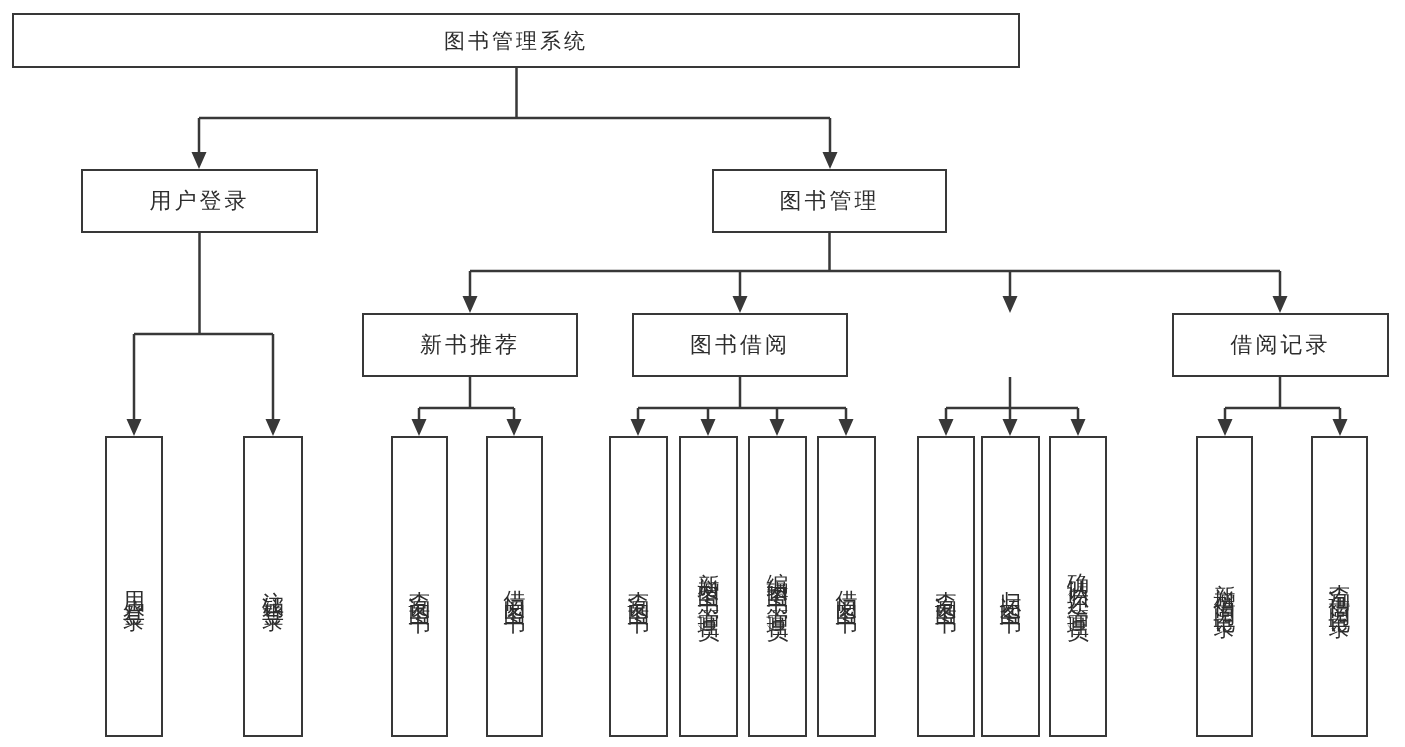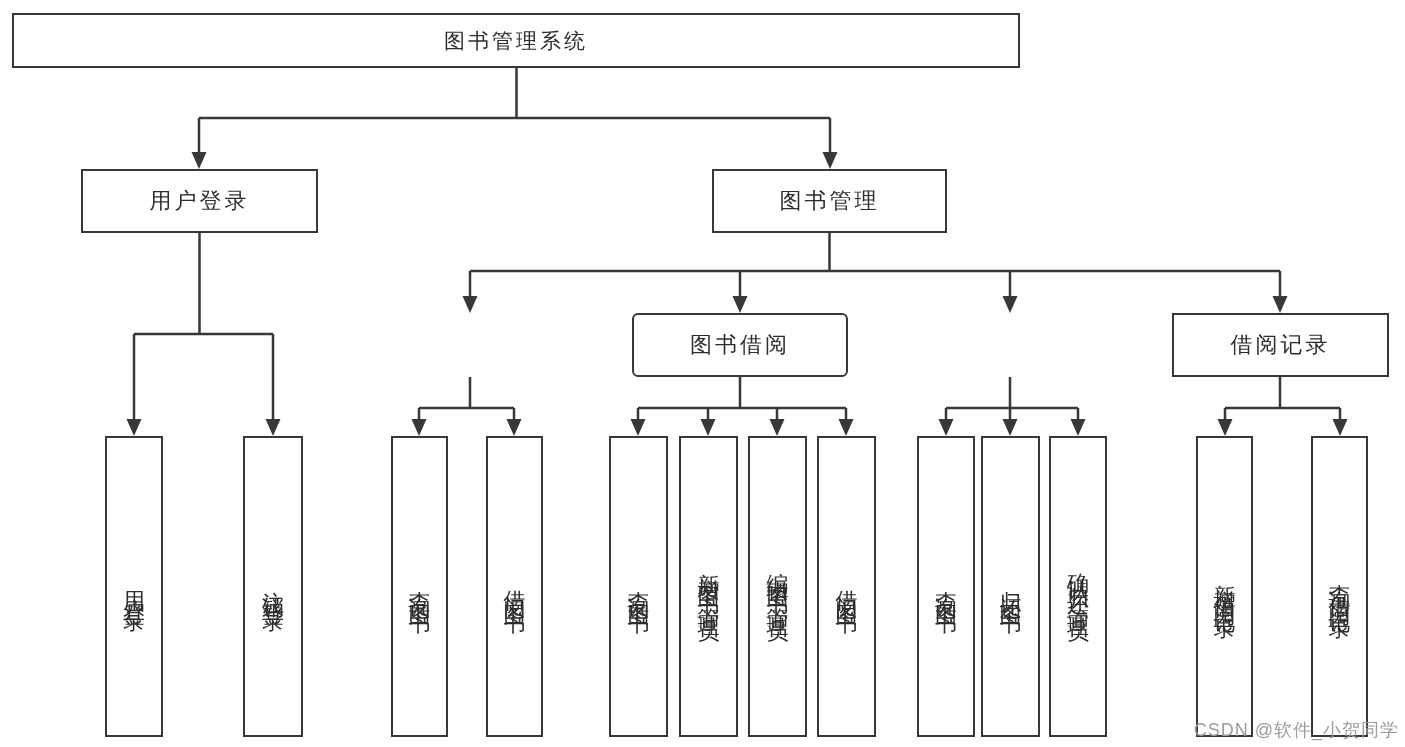--- a/index.html
+++ b/index.html
@@ -51,21 +51,22 @@
              M946 436 l-7.5 -17 h15 Z  M1010 436 l-7.5 -17 h15 Z
              M1078 436 l-7.5 -17 h15 Z M1225 436 l-7.5 -17 h15 Z
              M1340 436 l-7.5 -17 h15 Z"></path>
   </svg>
 
   <div class="box root" style="left:12px;top:13px;width:1008px;height:55px;">图书管理系统</div>
 
   <div class="box" style="left:81px;top:169px;width:237px;height:64px;">用户登录</div>
   <div class="box" style="left:712px;top:169px;width:235px;height:64px;text-align:center;">图书管理</div>
 
-  <div class="box" style="left:632px;top:313px;width:216px;height:64px;border-radius:6px;">图书借阅</div>
+  <div class="box" style="left:362px;top:313px;width:216px;height:64px;">新书推荐</div>
+  <div class="box" style="left:632px;top:313px;width:216px;height:64px;">图书借阅</div>
   <div class="box" style="left:1172px;top:313px;width:217px;height:64px;text-align:center;">借阅记录</div>
 
   <div class="vbox" style="left:105px;top:436px;width:58px;height:301px;">
     <span>用户登录</span>
   </div>
   <div class="vbox" style="left:243px;top:436px;width:60px;height:301px;">
     <span>注销登录</span>
   </div>
 
   <div class="vbox" style="left:391px;top:436px;width:57px;height:301px;">
@@ -98,15 +99,14 @@
     <span>确认归还（管理员）</span>
   </div>
 
   <div class="vbox" style="left:1196px;top:436px;width:57px;height:301px;">
     <span>新增借阅记录</span>
   </div>
   <div class="vbox" style="left:1311px;top:436px;width:57px;height:301px;">
     <span>查询借阅记录</span>
   </div>
 
-  <div id="watermark">CSDN @软件_小贺同学</div>
 
 </div>
 
 </body></html>

